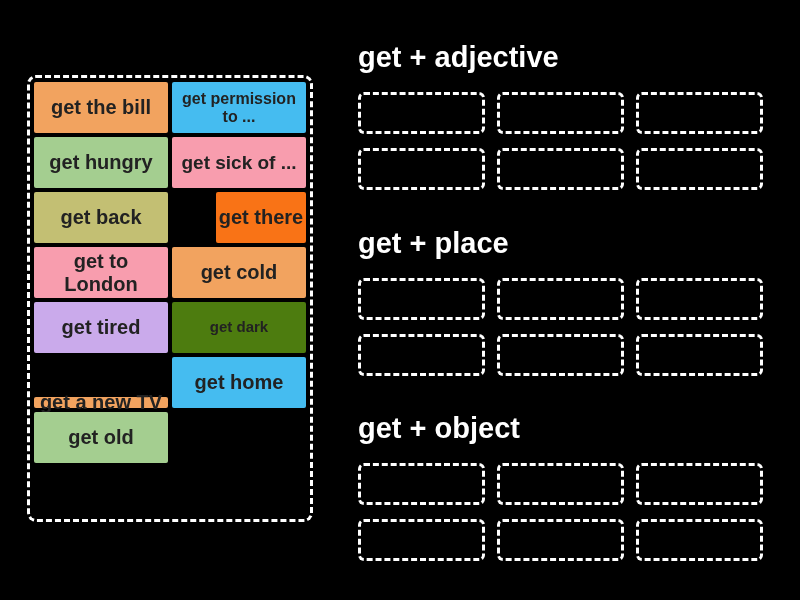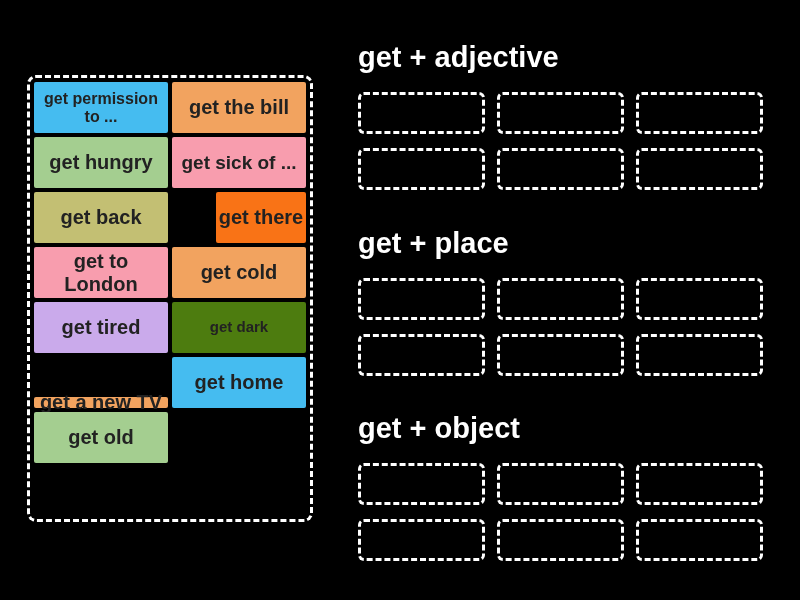--- a/index.html
+++ b/index.html
@@ -61,23 +61,23 @@
     box-sizing: border-box;
     border: 3px dashed #ffffff;
     border-radius: 6px;
   }
 </style>
 </head>
 <body>
 
 <div class="stage">
   <div class="tray" id="tray">
+      <div class="tile" style="background: rgb(242, 163, 95); font-size: 20px; color: rgb(34, 34, 34);">get the bill</div>
       <div class="tile" style="background: rgb(69, 188, 240); font-size: 16px; color: rgb(34, 34, 34);">get permission
 to ...</div>
-      <div class="tile" style="background: rgb(242, 163, 95); font-size: 20px; color: rgb(34, 34, 34);">get the bill</div>
       <div class="tile" style="background: rgb(164, 206, 144); font-size: 20px; color: rgb(34, 34, 34);">get hungry</div>
       <div class="tile" style="background: rgb(248, 157, 174); font-size: 19px; color: rgb(34, 34, 34);">get sick of ...</div>
       <div class="tile" style="background: rgb(195, 191, 115); font-size: 20px; color: rgb(34, 34, 34);">get back</div>
       <div class="tile" style="background: #f97316; font-size: 20px; color: rgb(34, 34, 34); margin-left: 44px;">get there</div>
       <div class="tile" style="background: rgb(248, 157, 174); font-size: 20px; color: rgb(34, 34, 34);">get to
 London</div>
       <div class="tile" style="background: rgb(242, 163, 95); font-size: 20px; color: rgb(34, 34, 34);">get cold</div>
       <div class="tile" style="background: rgb(202, 170, 235); font-size: 20px; color: rgb(34, 34, 34);">get tired</div>
       <div class="tile" style="background: #4d7c0f; font-size: 15px; color: rgb(34, 34, 34);">get dark</div>
       <div class="tile" style="background: rgb(242, 163, 95); font-size: 20px; color: rgb(34, 34, 34); margin-top: 40px;">get a new TV</div>

